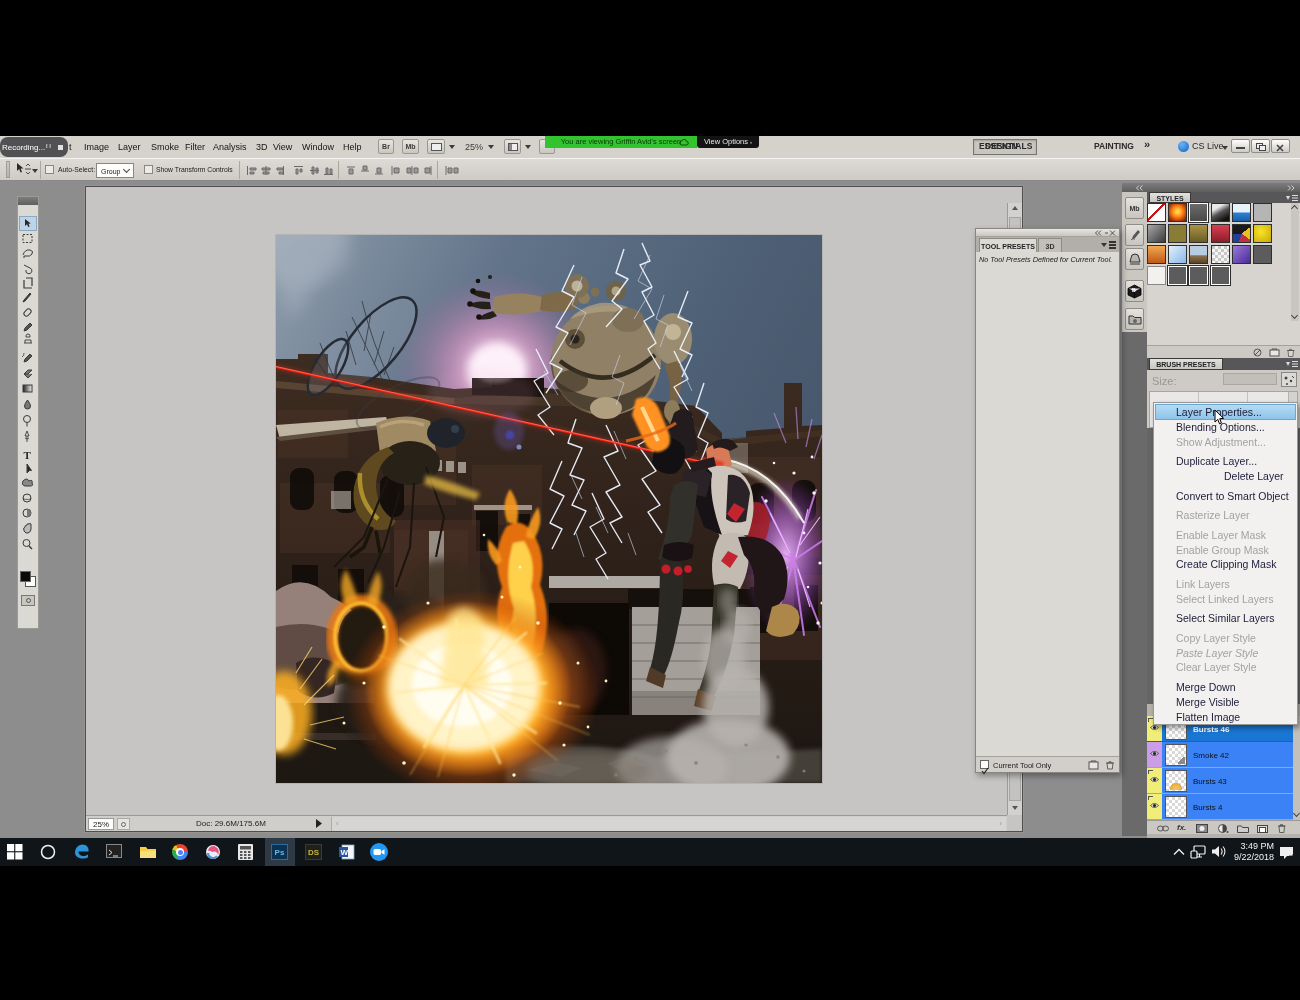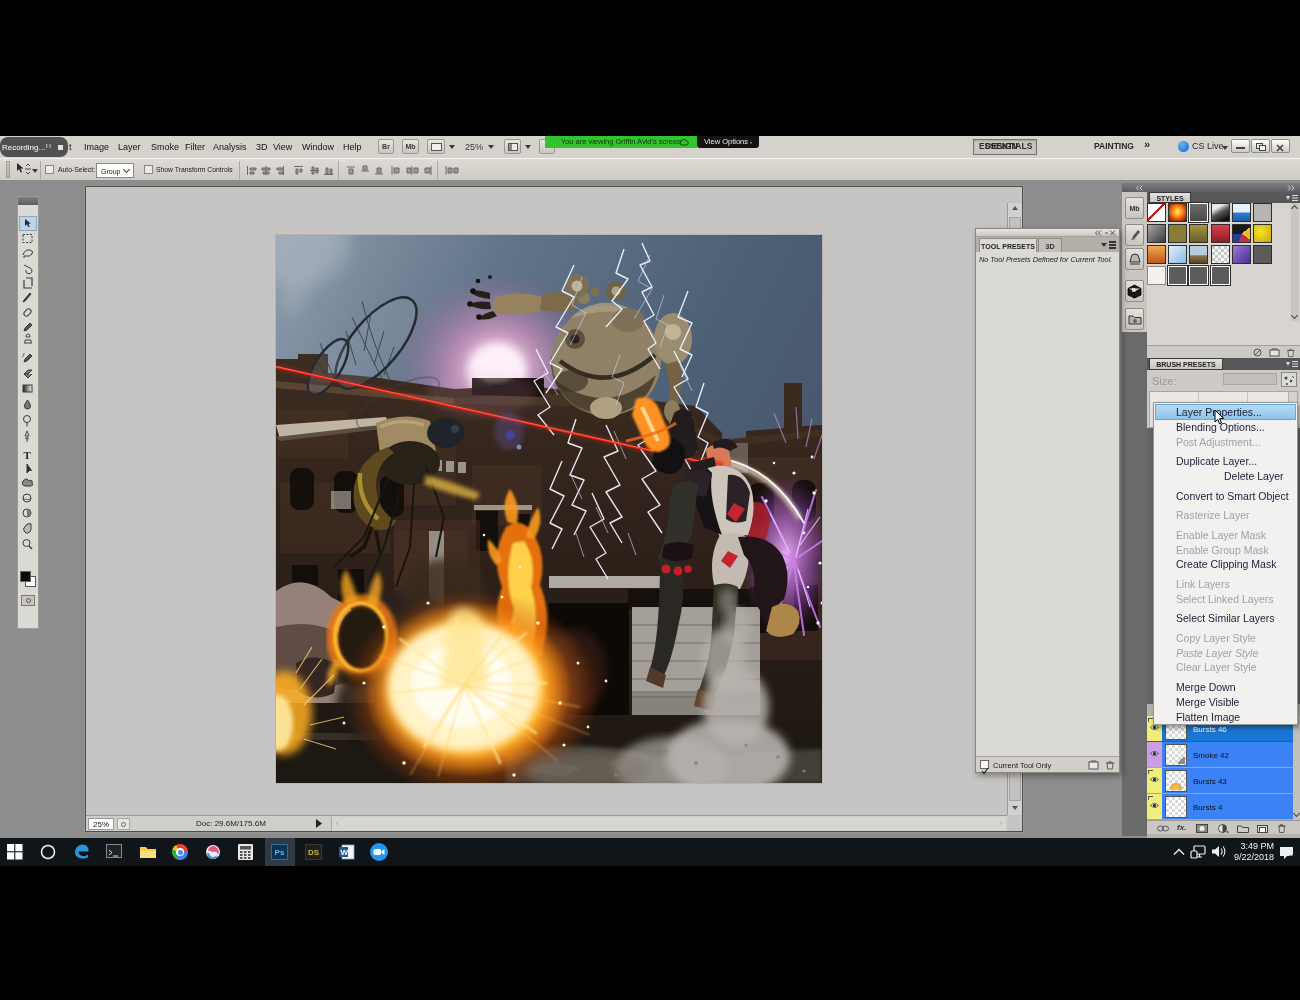--- a/index.html
+++ b/index.html
@@ -692,21 +692,21 @@
       <div style="position:absolute;left:0;top:0;width:153px;height:12px;background:#b5b2ad;"></div>
         <div class="lrow" style="top:12px; background:#1976d2; border-bottom-color:#1565b8;">
         <div class="leye" style="background:#f0ed78;">
             <svg class="eyeicon" viewBox="0 0 9 7">
               <path d="M0.5,3.5 Q4.5,-0.5 8.5,3.5 Q4.5,7.5 0.5,3.5 Z" fill="#f8f6e8" stroke="#222" stroke-width="0.7"></path>
               <circle cx="4.5" cy="3.5" r="1.6" fill="#222"></circle>
             </svg>
             <div style="position:absolute;left:1px;top:2px;width:5px;height:4px;border-left:1px solid #555;border-top:1px solid #555;"></div>
           </div>
         <div class="lthumb"></div>
-        <span class="lname" style="color:#fff; font-weight:normal;">Bursts 46</span>
+        <span class="lname" style="color:#fff; font-weight:bold;">Bursts 46</span>
       </div>
       <div class="lrow" style="top:38px;">
         <div class="leye" style="background:#cb9de6;">
             <svg class="eyeicon" viewBox="0 0 9 7">
               <path d="M0.5,3.5 Q4.5,-0.5 8.5,3.5 Q4.5,7.5 0.5,3.5 Z" fill="#e8d8f0" stroke="#222" stroke-width="0.7"></path>
               <circle cx="4.5" cy="3.5" r="1.6" fill="#222"></circle>
             </svg>
           </div>
         <div class="lthumb">
             <div style="position:absolute;right:1px;bottom:1px;width:7px;height:7px;background:linear-gradient(135deg,transparent 40%,#8a8a8a 40%);"></div>
@@ -769,21 +769,21 @@
       <div style="position:absolute; left:0; top:130px; width:153px; height:6px; background:#b5b2ad;"></div>
     </div>
   </div>
   <div class="abs" id="ctxmenu">
     <div style="position:absolute; left:1px; top:1px; width:141px; height:16px; background:linear-gradient(#b6dbf4,#8ec4e9); border:1px solid #6aa6d2;"></div>
     <span class="mi" style="top:3px;">Layer Properties...</span>
     <svg style="position:absolute; left:60px; top:7px; width:12px; height:16px; z-index:5;" viewBox="0 0 12 16">
         <path d="M1,0 L1,12 L3.8,9.4 L5.5,13.8 L7.4,13 L5.7,8.7 L9.6,8.4 Z" fill="#fff" stroke="#000" stroke-width="1"></path>
       </svg>
     <span class="mi" style="top:18px;">Blending Options...</span>
-    <span class="mi dis" style="top:33px;">Post Adjustment...</span>
+    <span class="mi dis" style="top:33px;">Show Adjustment...</span>
     <span class="mi" style="top:52px;">Duplicate Layer...</span>
     <span class="mi" style="top:67px;padding-left:48px;">Delete Layer</span>
     <span class="mi" style="top:87px;">Convert to Smart Object</span>
     <span class="mi dis" style="top:106px;">Rasterize Layer</span>
     <span class="mi dis" style="top:126px;">Enable Layer Mask</span>
     <span class="mi dis" style="top:141px;">Enable Group Mask</span>
     <span class="mi" style="top:155px;">Create Clipping Mask</span>
     <span class="mi dis" style="top:175px;text-align:center;">Link Layers</span>
     <span class="mi dis" style="top:190px;">Select Linked Layers</span>
     <span class="mi" style="top:209px;">Select Similar Layers</span>

